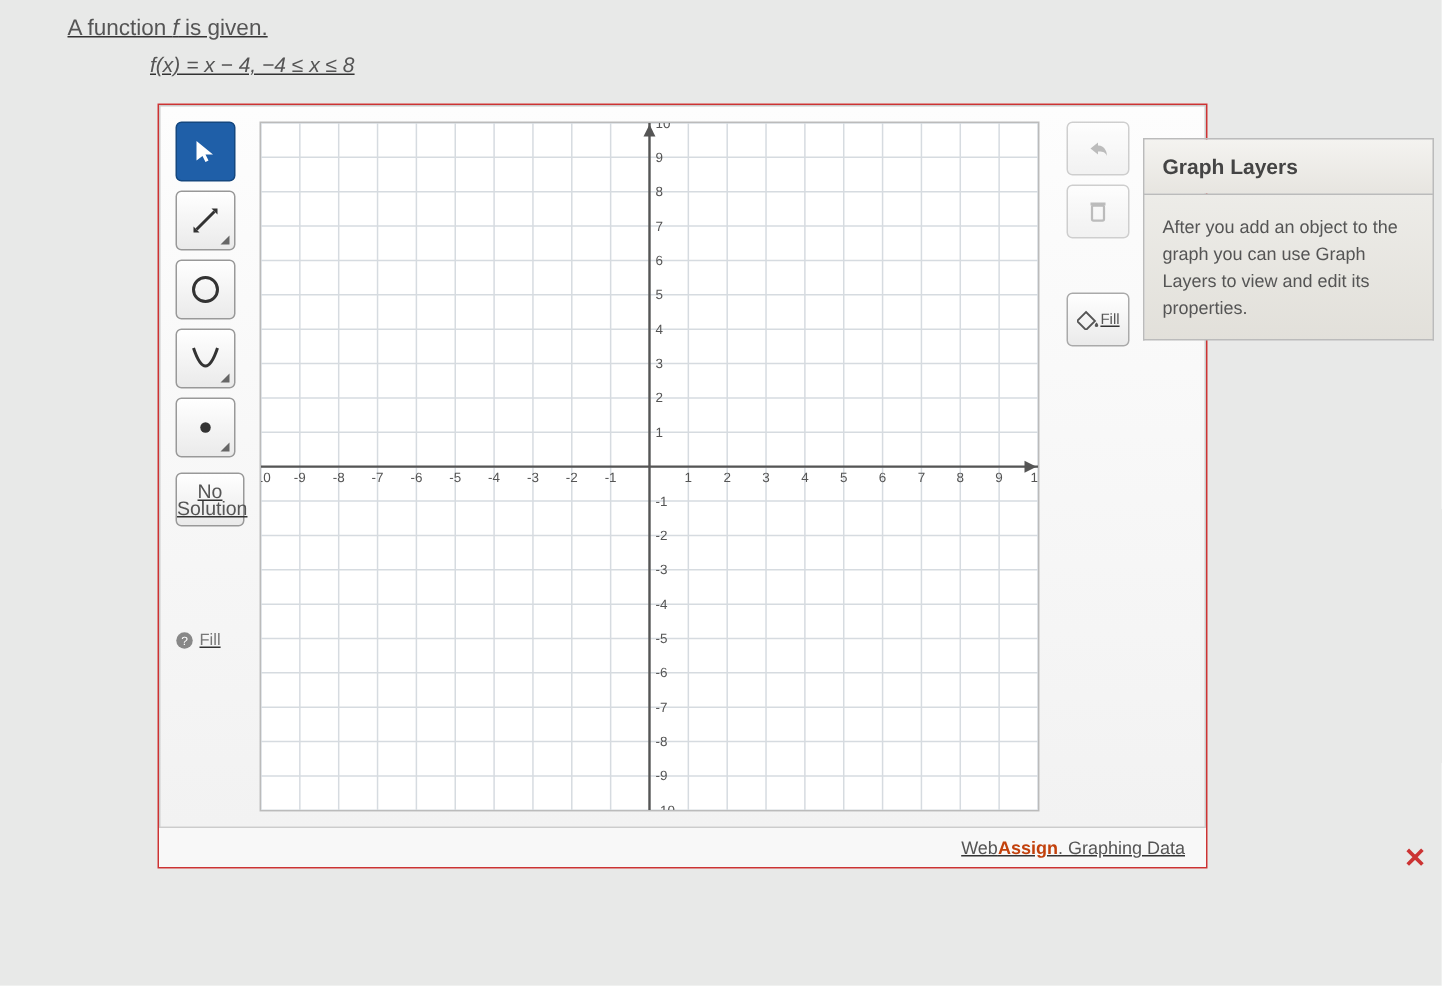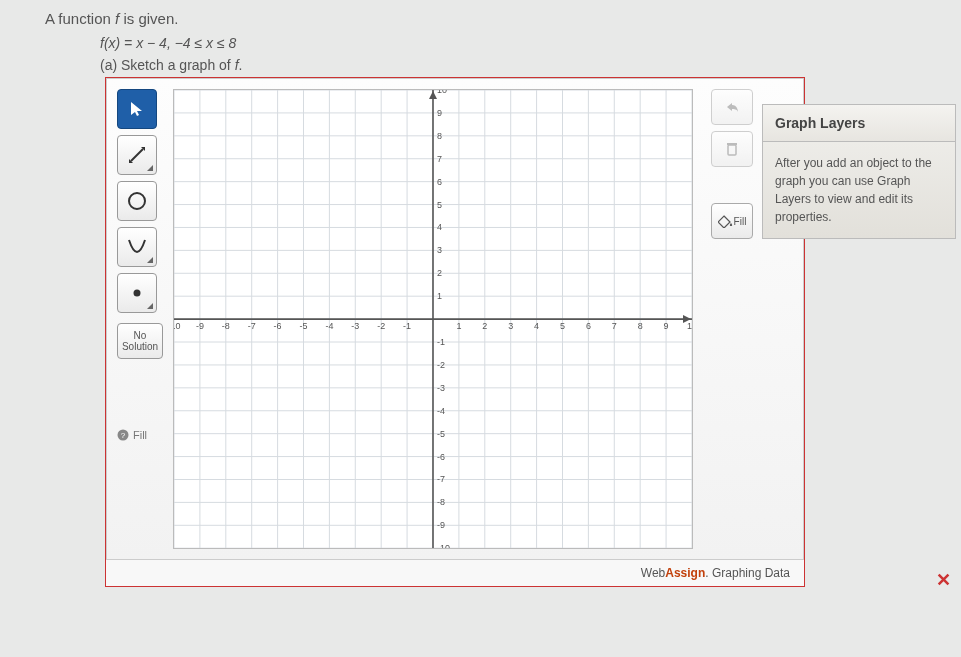--- a/index.html
+++ b/index.html
@@ -1,61 +1,58 @@
 <!DOCTYPE html>
 <html><head>
 <meta charset="utf-8">
 <style>
   * { box-sizing: border-box; margin: 0; padding: 0; }
   body { font-family: Arial, Helvetica, sans-serif; background: #e8e9e8; color: #333; width: 961px; height: 657px; overflow: hidden; position: relative; }
-  .page { padding: 10px 0 16px 45px; }
+  .page { padding: 10px 0 16px 45px; text-decoration: underline; }
   .question-text { font-size: 15px; color: #555; margin-bottom: 8px; }
   .question-text i { font-style: italic; }
-  .sub { margin-left: 55px; font-size: 14px; color: #555; margin-bottom: 6px; }
+  .sub { margin-left: 55px; font-size: 14px; color: #555; margin-bottom: 18px; }
   .sub i { font-style: italic; }
   .part { margin-left: 55px; font-size: 14px; color: #555; margin-bottom: 4px; }
   .part i { font-style: italic; }
   .container { margin-left: 60px; position: relative; }
   .graph-box { border: 1px solid #c33; background: #f8f8f8; width: 700px; padding: 0; }
   .graph-inner { display: flex; padding: 10px; border: 1px solid #ccc; background: linear-gradient(#fdfdfd,#f2f2f2); position: relative; }
   .toolbar { display:flex; flex-direction:column; gap:6px; margin-right:10px; }
   .tool-btn { width:40px; height:40px; border:1px solid #999; border-radius:4px; background:linear-gradient(#fff,#eaeaea); display:flex; align-items:center; justify-content:center; cursor:pointer; font-size:13px; color:#333; position:relative; }
   .tool-btn.active { background:#1f5fa8; border-color:#14477f; }
   .tool-btn.active svg path, .tool-btn.active svg polygon { fill:#fff; }
   .tool-btn .tri { position:absolute; right:3px; bottom:3px; width:0;height:0;border-left:6px solid transparent;border-bottom:6px solid #666; }
-  .no-sol { width:46px; height:36px; border:1px solid #999; border-radius:4px; background:linear-gradient(#fff,#eaeaea); font-size:10px; text-align:center; line-height:11px; padding-top:6px; color:#555; cursor:pointer; margin-top:4px;}
+  .no-sol { width:46px; height:36px; border:1px solid #999; border-radius:4px; background:linear-gradient(#fff,#eaeaea); font-size:13px; text-align:center; line-height:11px; padding-top:6px; color:#555; cursor:pointer; margin-top:4px;}
   .grid-area { position:relative; width:520px; height:460px; border:1px solid #bbb; background:#fff; }
   .grid-area svg { position:absolute; inset:0; }
   .right-tools { display:flex; flex-direction:column; gap:6px; margin-left:18px; align-items:center;}
   .rt-btn { width:42px; height:36px; border:1px solid #aaa; border-radius:4px; background:linear-gradient(#fff,#eaeaea); display:flex;flex-direction:row;align-items:center;justify-content:center;font-size:10px;color:#555; cursor:pointer;}
   .rt-btn.disabled { opacity:.55; }
   .footer-bar { text-align:right; padding:6px 14px 6px 0; font-size:12px; color:#555;}
   .footer-bar b { color:#c2410c; }
   .help-row { margin-top:70px; margin-bottom:4px; display:flex; align-items:center; gap:4px; color:#777; font-size:11px; cursor:pointer;}
   .submission { padding:8px 12px 16px; font-size:13px; }
   .submission a { color:#1f5fa8; text-decoration:underline; cursor:pointer;}
   .plus-box { display:inline-block; width:12px;height:12px;border:1px solid #888; font-size:10px; line-height:10px; text-align:center; margin-right:4px; color:#666;}
   .close-x { color:#c33; font-weight:bold; font-size:18px; position:absolute; right:10px; bottom:-4px; cursor:pointer;}
-  .layers-panel { position:absolute; left:762px; top:104px; width:194px; }
+  .layers-panel { position:absolute; left:762px; top:92px; width:194px; }
   .layers-head { background:linear-gradient(#f4f3f0,#e7e5e0); border:1px solid #bbb; padding:10px 12px; font-size:14px; font-weight:bold; color:#444;}
   .layers-body { background:linear-gradient(#edece8,#e2e0da); border:1px solid #bbb; border-top:none; padding:12px; font-size:12px; color:#555; line-height:1.5;}
   .axis-label { font-size:9px; fill:#555; font-family:Arial; }
 </style>
 </head>
 <body>
 
 <div class="page">
   <div class="question-text">
     <span>A function </span><i>f</i><span> is given.</span>
   </div>
   <div class="sub">
     <i>f(x) = x − 4,   −4 ≤ x ≤ 8</i>
-  </div>
-  <div class="part">
-    <span>(a) Sketch a graph of </span><i>f</i><span>.</span>
   </div>
 
   <div class="container">
     <div class="graph-box">
       <div class="graph-inner">
         <div>
           <div class="toolbar">
             <div class="tool-btn active">
               <svg width="18" height="18">
                   <polygon points="3,2 3,15 7,12 9,16 11,15 9,11 14,11" fill="#fff"></polygon>

